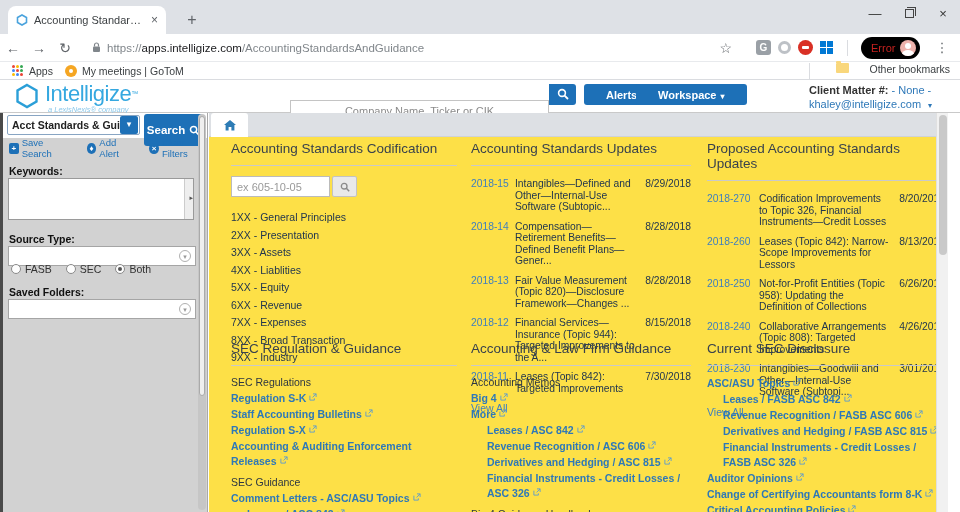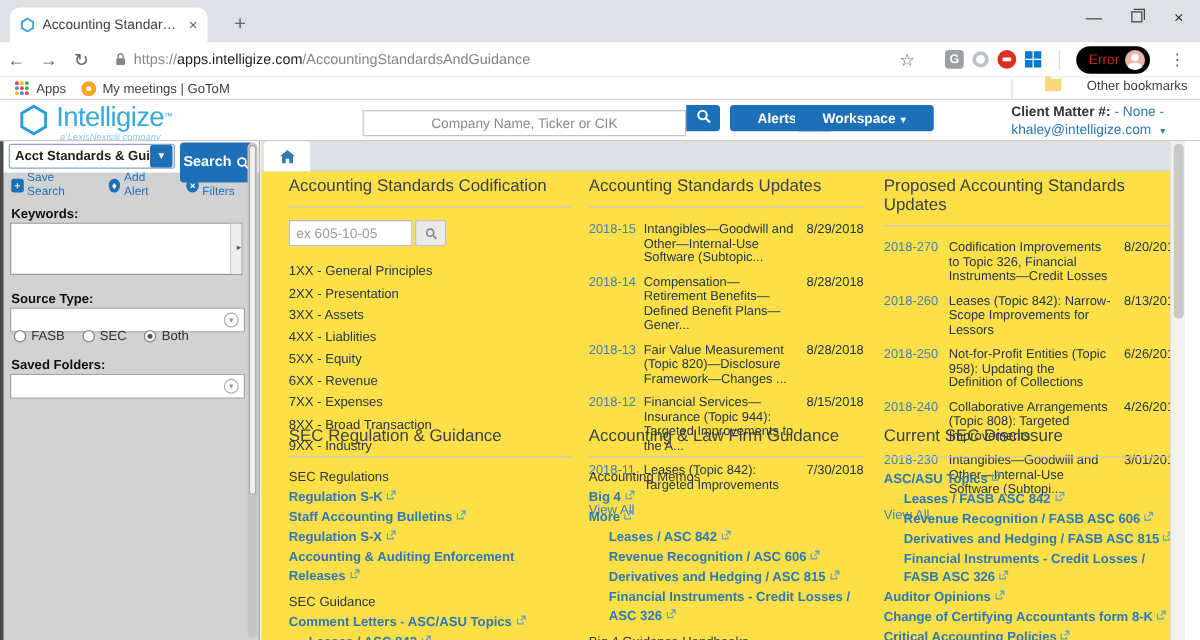--- a/index.html
+++ b/index.html
@@ -63,21 +63,21 @@
   .ic-folder { width:13px; height:10px; background:#f9d77c; border-radius:1px; position:relative; }
   .ic-folder:before { content:""; position:absolute; left:0; top:-2px; width:5px; height:2px; background:#f9d77c; border-radius:1px 1px 0 0; }
 
   
   .apphdr { position:absolute; left:0; top:80px; width:960px; height:33px; background:#fff;
     border-bottom:1px solid #c9c9c9; }
   .logo { position:absolute; left:14px; top:3px; display:flex; align-items:flex-start; gap:5px; }
   .logo .ltxt { font-size:22px; color:#35a8e0; font-weight:400; letter-spacing:-0.5px; line-height:22px; }
   .logo .tm { font-size:7px; color:#35a8e0; vertical-align:top; }
   .logo .tagline { position:absolute; left:34px; top:22px; font-size:7.5px; color:#8cc8ea; font-style:italic; }
-  .csearch { position:absolute; left:290px; top:8px; width:259px; height:21px; border:1px solid #c4c4c4;
+  .csearch { position:absolute; left:290px; top:20px; width:259px; height:21px; border:1px solid #c4c4c4;
     font-size:11px; color:#767676; text-align:center; outline:none; }
   .csearch::placeholder { color:#8a8a8a; }
   .hbtn { position:absolute; top:4px; height:21px; background:#1d70b7; color:#fff; border:none;
     border-radius:3px; font-family:"Liberation Sans",sans-serif; font-size:11px; font-weight:bold;
     padding:0 22px; cursor:pointer; }
   .hsearchbtn { left:549px; width:27px; border-radius:0 3px 3px 0; padding:0; }
   .b-alerts { left:584px; } .b-workspace { left:636px; } .b-help { left:710px;margin-top:38px; }
   .caret { font-size:8px; margin-left:4px; }
   .clientblock { position:absolute; left:809px; top:3px; font-size:11px; line-height:14px; }
   .cm-label { font-weight:bold; color:#333; }
@@ -363,21 +363,21 @@
               <div class="codif-item">8XX - Broad Transaction</div>
               <div class="codif-item">9XX - Industry</div>
             </div>
         </div>
 
         <div class="col col2">
           <div class="ptitle">Accounting Standards Updates</div>
           <div class="upd-list">
               <div class="upd-row">
                 <span class="upd-id">2018-15</span>
-                <span class="upd-title">Intangibles—Goodwill and Other—Internal-Use Software (Subtopic...</span>
+                <span class="upd-title">Intangibles—Defined and Other—Internal-Use Software (Subtopic...</span>
                 <span class="upd-date">8/29/2018</span>
               </div>
               <div class="upd-row">
                 <span class="upd-id">2018-14</span>
                 <span class="upd-title">Compensation—Retirement Benefits—Defined Benefit Plans—Gener...</span>
                 <span class="upd-date">8/28/2018</span>
               </div>
               <div class="upd-row">
                 <span class="upd-id">2018-13</span>
                 <span class="upd-title">Fair Value Measurement (Topic 820)—Disclosure Framework—Changes ...</span>

